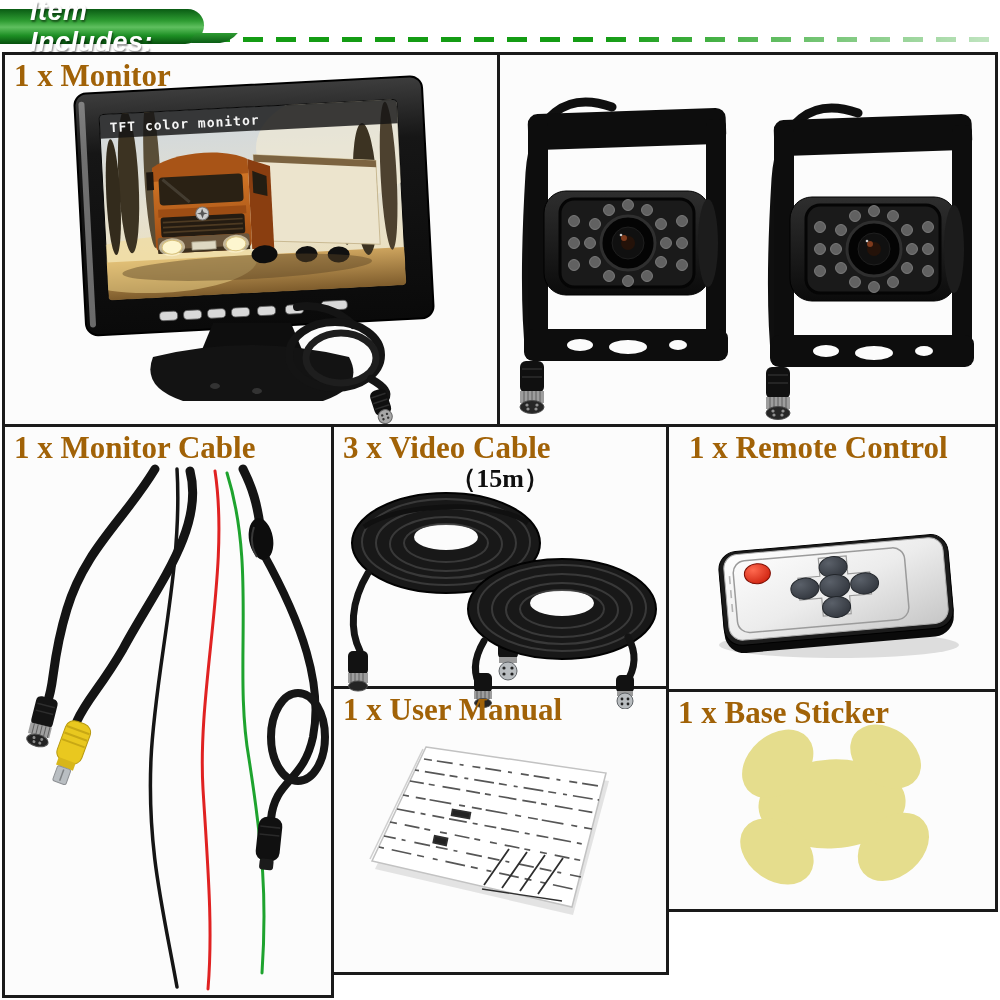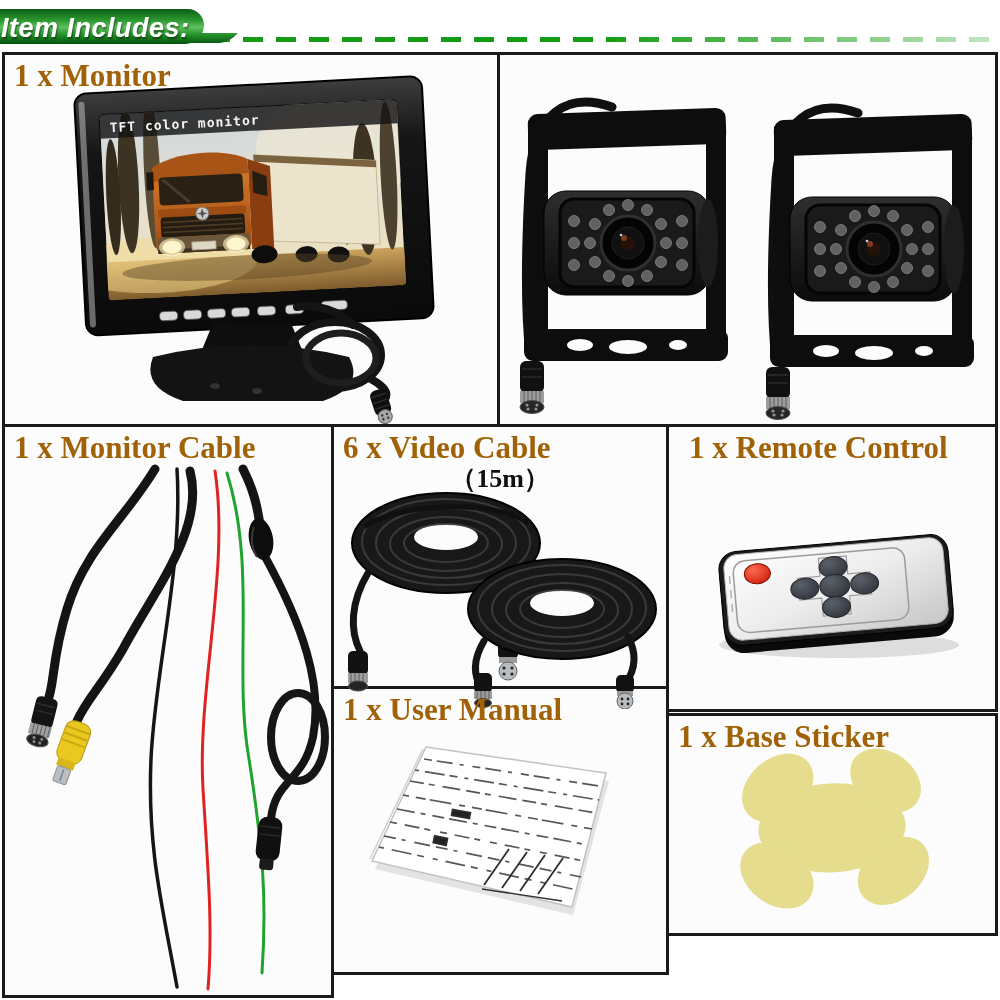--- a/index.html
+++ b/index.html
@@ -5,40 +5,40 @@
 <style>
   * { margin:0; padding:0; box-sizing:border-box; }
   html,body { width:1000px; height:1000px; }
   body { background:#ffffff; font-family:"Liberation Sans", sans-serif; position:relative; overflow:hidden; }
   .stage { position:absolute; inset:0; width:1000px; height:1000px; background:#fff; }
 
   
   .badge { position:absolute; left:0; top:9px; width:204px; height:35px;
     border-radius:0 24px 28px 0;
     background:linear-gradient(180deg,#0a5c14 0%,#2e9c32 34%,#5fc05f 52%,#1d8f24 76%,#07500e 100%);
-    display:flex; align-items:flex-end; padding-left:1px; z-index:5; }
+    display:flex; align-items:center; padding-left:30px; z-index:5; }
   .badge::after { content:""; position:absolute; right:-26px; bottom:1px; width:42px; height:10px;
     background:linear-gradient(180deg,#2e9c32,#0a5c14); border-radius:0 0 22px 10px;
     transform:skewX(-38deg); transform-origin:bottom left; z-index:-1; }
   .badge span { color:#fff; font-style:italic; font-weight:bold; font-size:27px; letter-spacing:.5px;
     text-shadow:1px 2px 2px rgba(0,0,0,.45); }
   .dashes { position:absolute; left:210px; top:37px; height:5px; width:788px;
     background:repeating-linear-gradient(90deg,#149c14 0px,#149c14 20px,transparent 20px,transparent 33px);
     -webkit-mask-image:linear-gradient(90deg,#000 50%,rgba(0,0,0,.25) 100%);
             mask-image:linear-gradient(90deg,#000 50%,rgba(0,0,0,.25) 100%); }
 
   
   .panel { position:absolute; background:#fcfcfc; border:3px solid #1a1a1a; overflow:hidden; }
   #p-monitor  { left:2px;   top:52px;  width:498px; height:375px; }
   #p-camera   { left:497px; top:52px;  width:501px; height:375px; }
   #p-moncable { left:2px;   top:424px; width:332px; height:574px; }
   #p-vidcable { left:331px; top:424px; width:338px; height:288px; }
   #p-remote   { left:666px; top:424px; width:332px; height:288px;padding-left:11px; }
   #p-manual   { left:331px; top:686px; width:338px; height:289px; }
-  #p-sticker  { left:666px; top:713px; width:332px; height:223px; }
+  #p-sticker  { left:666px; top:689px; width:332px; height:223px; }
 
   .plabel { position:relative; z-index:2; font-family:"Liberation Serif","DejaVu Serif",serif;
     font-weight:bold; font-size:31px; color:#a16207; padding:5px 0 0 9px; line-height:1.05; }
   .psub { position:relative; z-index:2; font-family:"Liberation Serif","DejaVu Serif",serif;
     font-weight:bold; font-size:26px; color:#0f0f0f; text-align:center; line-height:1.1; }
   .photo { position:absolute; left:0; top:0; width:100%; height:100%; z-index:1; }
 </style>
 </head>
 <body>
 
@@ -259,21 +259,21 @@
       </g>
       <g transform="rotate(6 264 412)">
         <rect x="252" y="390" width="24" height="44" rx="9" fill="#101010"></rect>
         <path d="M254,400 h20 M254,408 h20" stroke="#2a2a2a" stroke-width="1.6"></path>
         <rect x="257" y="432" width="14" height="11" rx="3" fill="#1b1b1b"></rect>
       </g>
     </svg>
   </div>
 
   <div class="panel" id="p-vidcable">
-    <div class="plabel">6 x Video Cable</div>
+    <div class="plabel">3 x Video Cable</div>
     <div class="psub">（15m）</div>
     <svg class="photo" viewBox="0 0 332 282">
       <g>
         <ellipse cx="112" cy="116" rx="94" ry="50" fill="#181818" stroke="#020202" stroke-width="2"></ellipse>
         <ellipse cx="112" cy="110" rx="32" ry="13" fill="#fcfcfc"></ellipse>
         <g fill="none" stroke="#3d3d3d" stroke-width="2" opacity="0.9">
           <ellipse cx="112" cy="115" rx="84" ry="43"></ellipse>
             <ellipse cx="112" cy="116" rx="70" ry="35"></ellipse>
           <ellipse cx="112" cy="117" rx="56" ry="27"></ellipse>
             <ellipse cx="112" cy="116" rx="42" ry="19"></ellipse>

